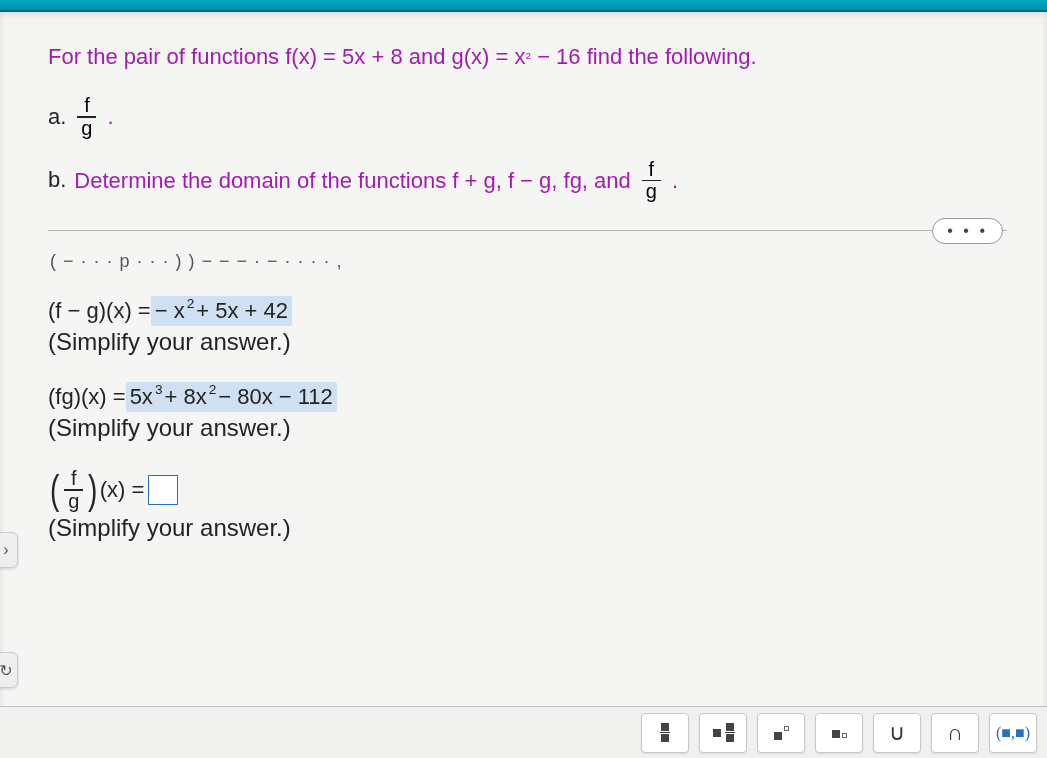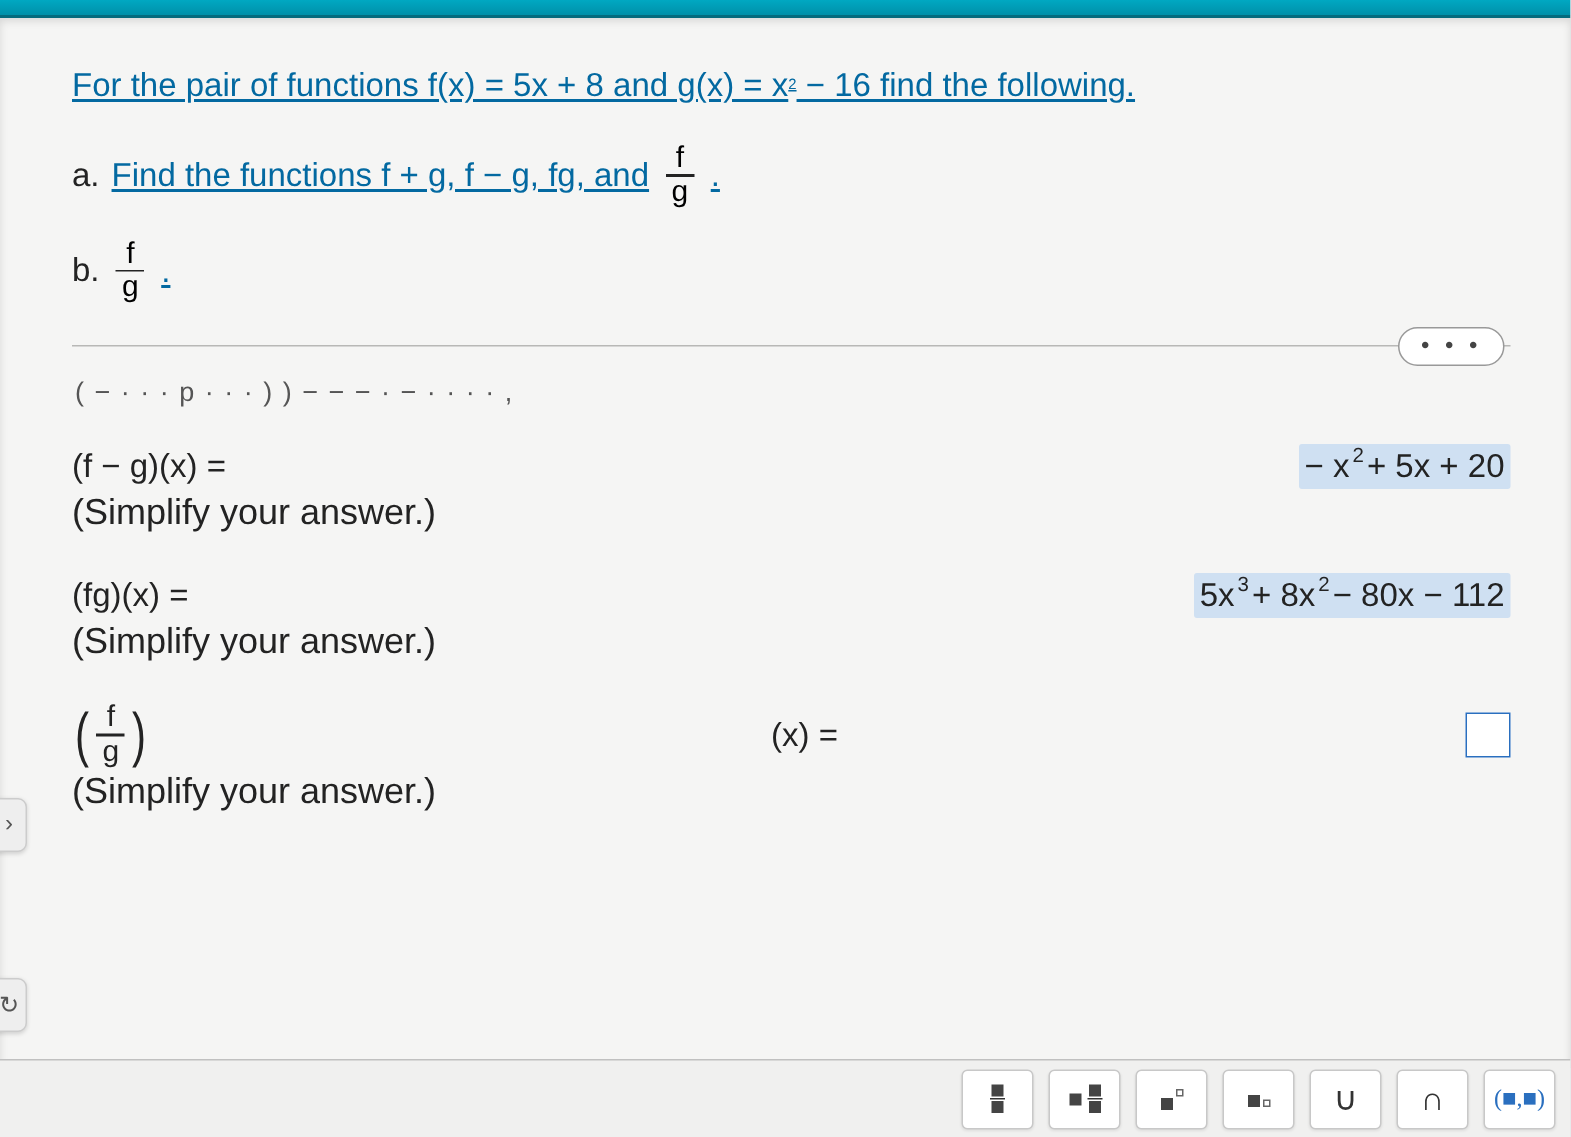--- a/index.html
+++ b/index.html
@@ -15,21 +15,21 @@
     border-bottom: 2px solid #056b7d;
   }
   .page {
     background: #f5f5f4;
     margin: 0;
     padding: 28px 40px 0 48px;
     height: 700px;
     position: relative;
     box-shadow: inset 0 2px 6px rgba(0,0,0,0.12);
   }
-  .q-text { font-size: 22px; color: #0369a1; line-height: 1.5; text-decoration: underline; }
+  .q-text { font-size: 22px; color: #a21caf; line-height: 1.5; }
   .q-block { margin-bottom: 22px; }
   .sub-item { display: flex; align-items: center; gap: 8px; margin-top: 20px; }
   .sub-label { font-size: 22px; color: #232323; }
   .frac {
     display: inline-flex;
     flex-direction: column;
     align-items: center;
     font-size: 20px;
     line-height: 1.05;
     vertical-align: middle;
@@ -41,21 +41,21 @@
   .hr-wrap { position: relative; margin-top: 28px; margin-bottom: 20px; }
   .hr-line { height: 1px; background: #b8b8b6; width: 100%; }
   .more-pill {
     position: absolute; right: 4px; top: -12px;
     background: #fff; border: 1px solid #999; border-radius: 14px;
     padding: 3px 14px; font-size: 16px; letter-spacing: 3px; color: #444;
     cursor: pointer;
   }
   .placeholder-dots { color:#555; font-size:18px; letter-spacing:1px; margin: 18px 0 24px 2px; }
   .answer-block { margin-bottom: 26px; }
-  .ans-line { font-size: 22px; color: #232323; display:flex; align-items:center; flex-wrap:wrap;justify-content:space-between; }
+  .ans-line { font-size: 22px; color: #232323; display:flex; align-items:center; flex-wrap:wrap; }
   .user-ans {
     background: #cfe0f2;
     padding: 2px 4px;
     border-radius: 2px;
     display: inline-flex; align-items: center; gap: 2px;
   }
   .hint { font-size: 24px; color: #232323; margin-top: 2px; }
   .exp { font-size: 0.62em; position: relative; top: -0.55em; }
   .paren-frac { display:inline-flex; align-items:center; font-size:22px; }
   .bigparen { font-size: 40px; font-weight: 300; line-height: 0.8; transform: scaleX(0.7); }
@@ -101,31 +101,31 @@
 <div class="topbar"></div>
 
 <div class="page">
 
   <div class="q-block">
     <span class="q-text">For the pair of functions f(x) = 5x + 8 and g(x) = x</span><span class="q-text exp">2</span><span class="q-text"> − 16 find the following.</span>
   </div>
 
   <div class="sub-item">
     <span class="sub-label">a.</span>
-    <span class="q-text">Find the functions f + g, f − g, fg, and</span>
     <span class="frac">
       <span class="num">f</span>
       <span class="bar"></span>
       <span class="den">g</span>
     </span>
     <span class="q-text">.</span>
   </div>
 
   <div class="sub-item">
     <span class="sub-label">b.</span>
+    <span class="q-text">Determine the domain of the functions f + g, f − g, fg, and</span>
     <span class="frac">
       <span class="num">f</span>
       <span class="bar"></span>
       <span class="den">g</span>
     </span>
     <span class="q-text">.</span>
   </div>
 
   <div class="hr-wrap">
     <div class="hr-line"></div>
@@ -133,21 +133,21 @@
   </div>
 
   <div class="placeholder-dots">( − · · · p · · · )  ) − −   − · − · · · · ,</div>
 
   <div class="answer-block">
     <div class="ans-line">
       <span>(f − g)(x) = </span>
       <span class="user-ans">
         <span>− x</span>
           <span class="exp">2</span>
-          <span> + 5x + 20</span>
+          <span> + 5x + 42</span>
       </span>
     </div>
     <div class="hint">(Simplify your answer.)</div>
   </div>
 
   <div class="answer-block">
     <div class="ans-line">
       <span>(fg)(x) = </span>
       <span class="user-ans">
         <span>5x</span>

